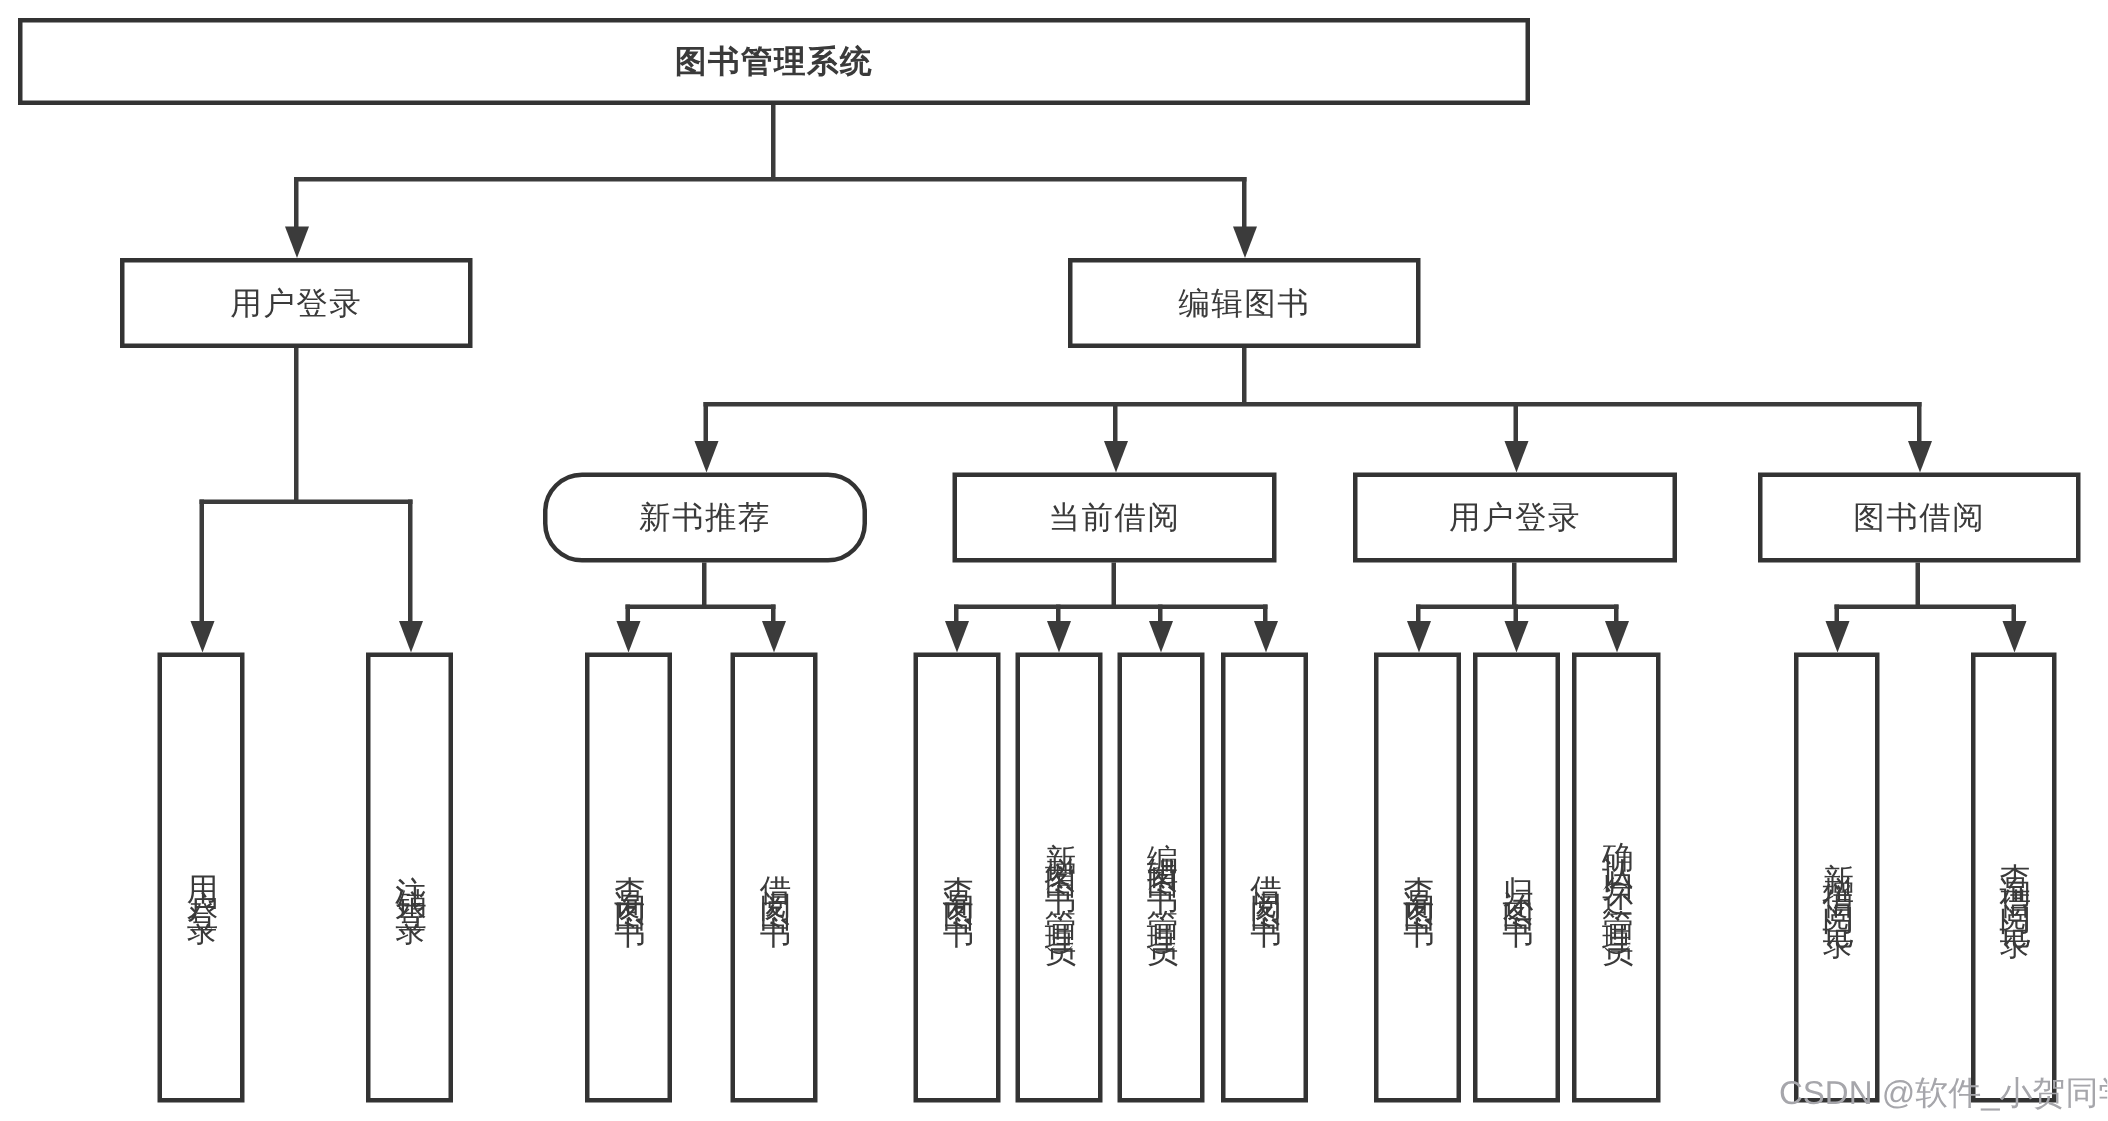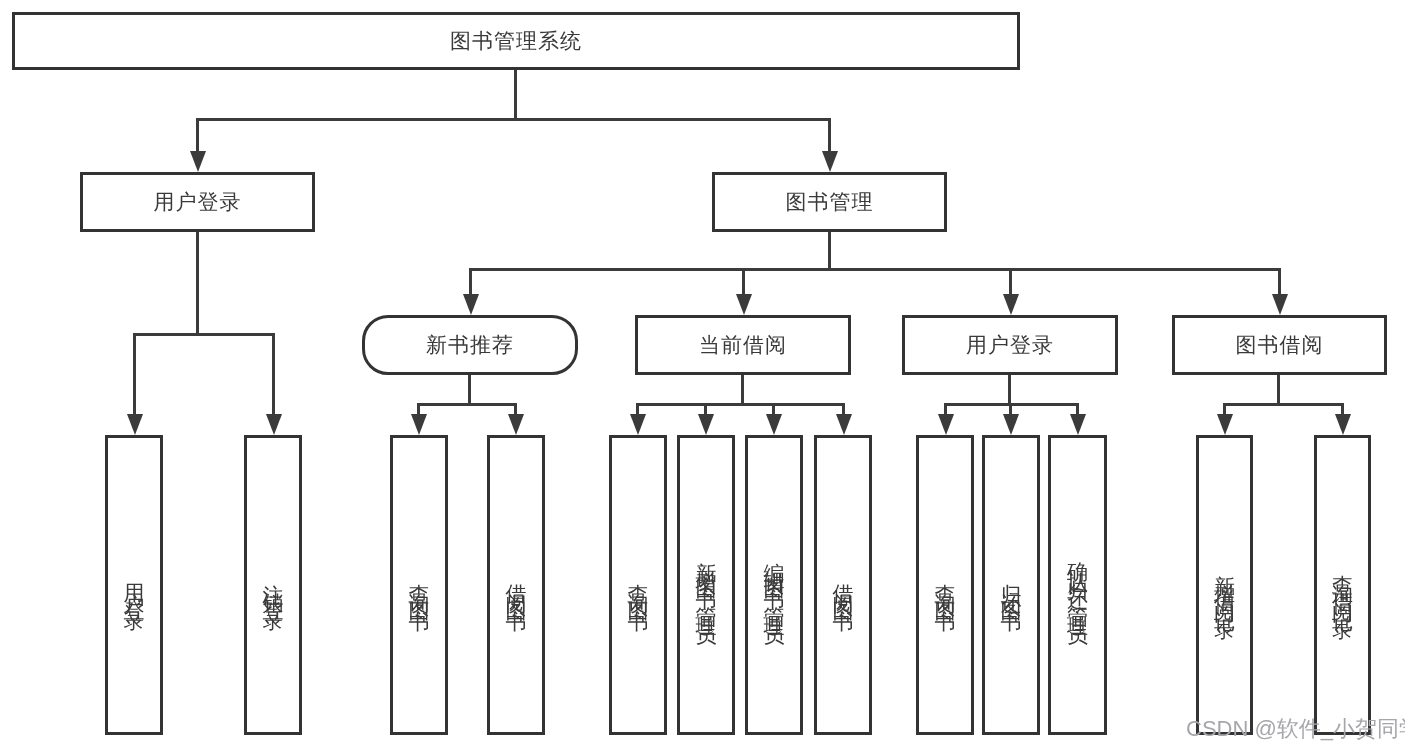--- a/index.html
+++ b/index.html
@@ -30,20 +30,21 @@
     font-size: 21px;
     letter-spacing: 1px;
   }
   .root-node {
     left: 12px;
     top: 12px;
     width: 1008px;
     height: 58px;
     font-size: 21px;
     letter-spacing: 1px;
+    font-weight: bold;
   }
   .leaf {
     top: 435px;
     width: 58px;
     height: 300px;
   }
   .vtext {
     writing-mode: vertical-rl;
     text-orientation: mixed;
     font-size: 21px;
@@ -86,21 +87,21 @@
   <div class="line" style="left:196px;top:118px;width:635px;height:3px;"></div>
   <div class="line" style="left:196px;top:118px;width:3px;height:34px;"></div>
   <div class="arrow" style="left:190px;top:151px;"></div>
   <div class="line" style="left:828px;top:118px;width:3px;height:34px;"></div>
   <div class="arrow" style="left:822px;top:151px;"></div>
 
   <div class="box hnode" style="left:80px;top:172px;width:235px;">
     <span>用户登录</span>
   </div>
   <div class="box hnode" style="left:712px;top:172px;width:235px;">
-    <span>图书管理</span>
+    <span>编辑图书</span>
   </div>
 
   <div class="line" style="left:196px;top:232px;width:3px;height:103px;"></div>
   <div class="line" style="left:133px;top:333px;width:142px;height:3px;"></div>
   <div class="line" style="left:133px;top:333px;width:3px;height:82px;"></div>
   <div class="arrow" style="left:127px;top:414px;"></div>
   <div class="line" style="left:272px;top:333px;width:3px;height:82px;"></div>
   <div class="arrow" style="left:266px;top:414px;"></div>
 
   <div class="line" style="left:828px;top:232px;width:3px;height:38px;"></div>

